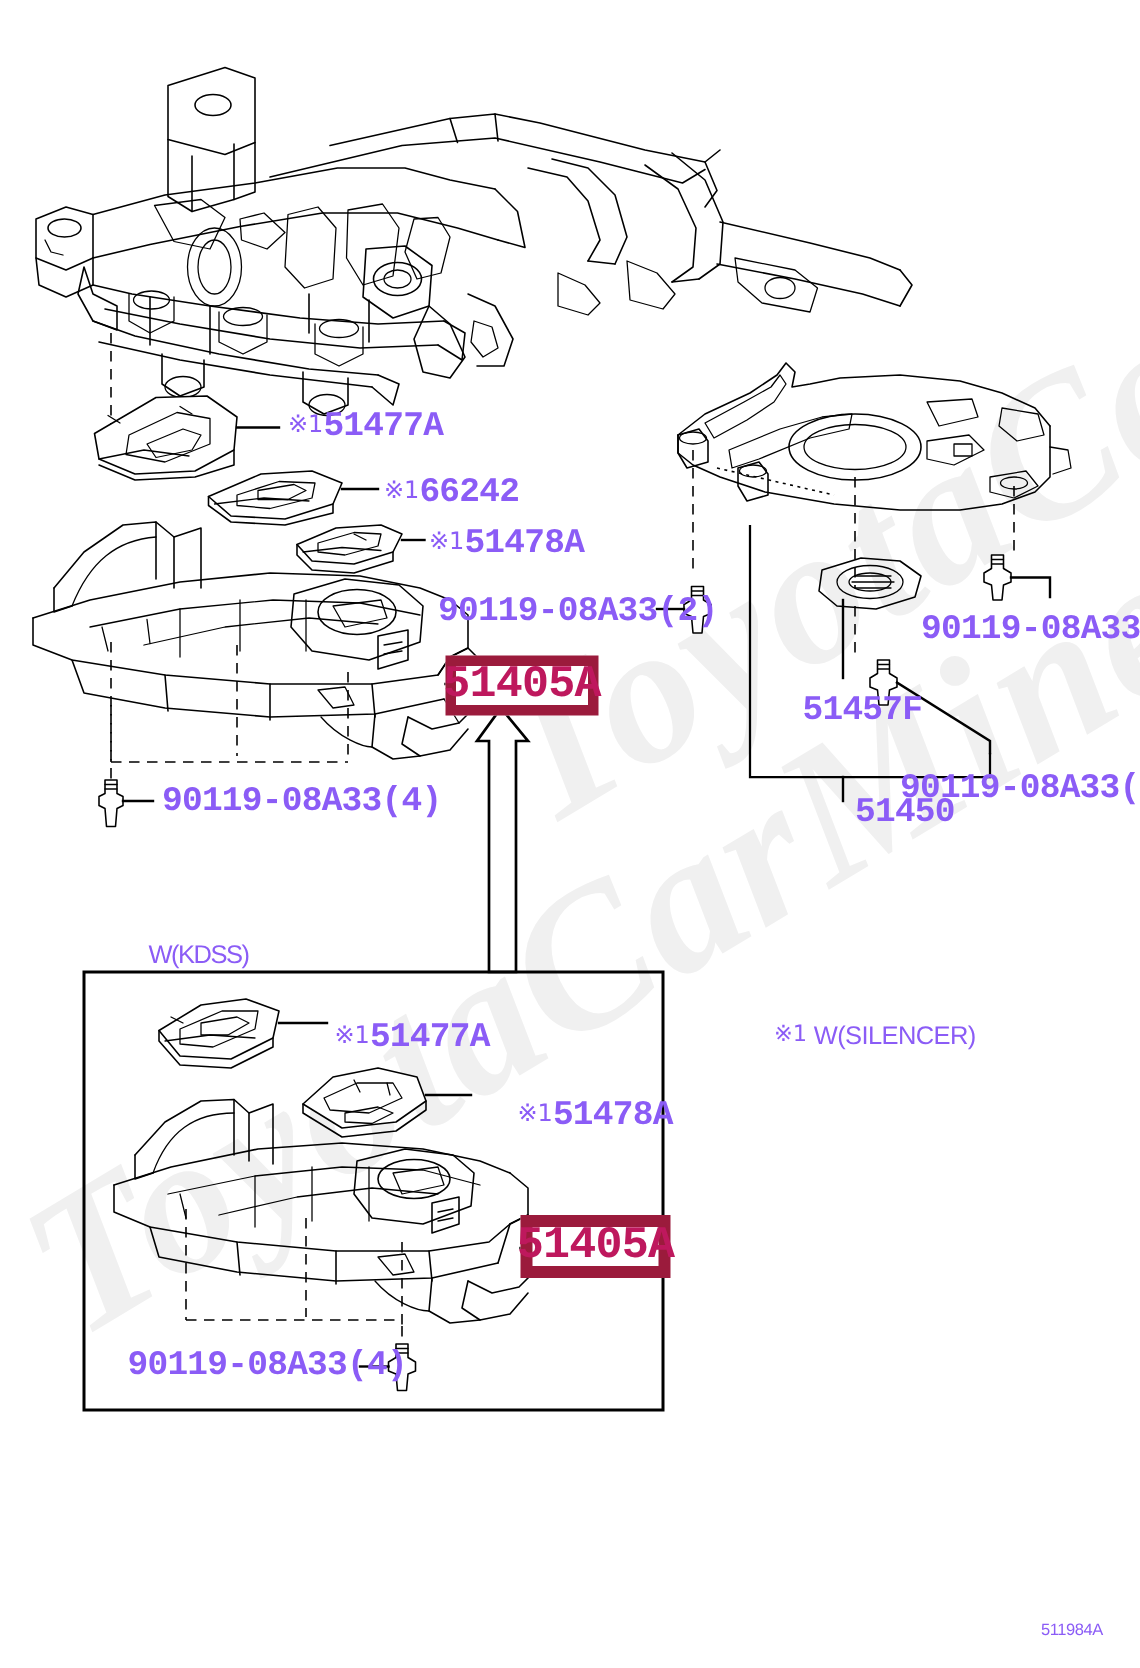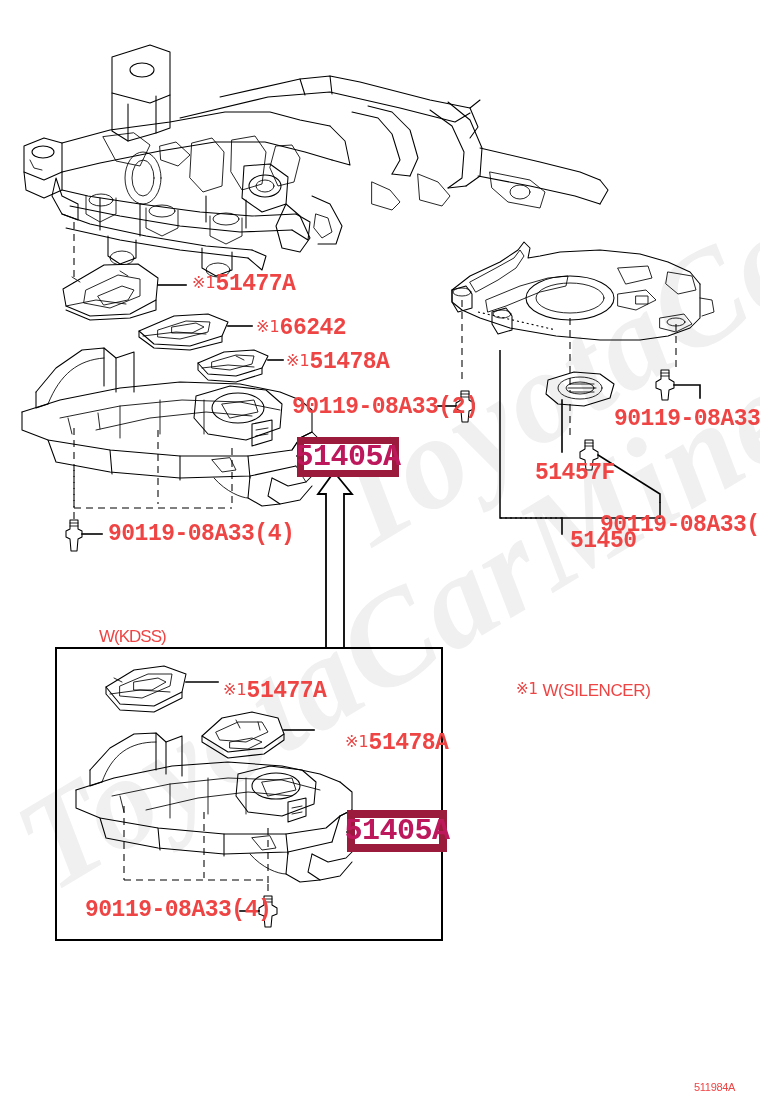--- a/index.html
+++ b/index.html
@@ -65,21 +65,21 @@
   .leader { fill: none; stroke: #000000; stroke-width: 1.6; stroke-linecap: square; }
   .bracket { fill: none; stroke: #000000; stroke-width: 1.5; }
   .boxframe { fill: none; stroke: #000000; stroke-width: 2.0; }
   .arrow-out { fill: #ffffff; stroke: #000000; stroke-width: 1.8; stroke-linejoin: miter; }
   
   .label {
     position: absolute;
     z-index: 20;
     font-family: "Liberation Mono", monospace;
     font-weight: 700;
-    color: #ef4444;
+    color: #8b5cf6;
     white-space: nowrap;
     line-height: 1;
   }
   .pn {
     font-size: 23px;
     letter-spacing: -0.5px;
   }
   .ref-mark {
     font-family: "DejaVu Sans", sans-serif;
     font-weight: 400;

